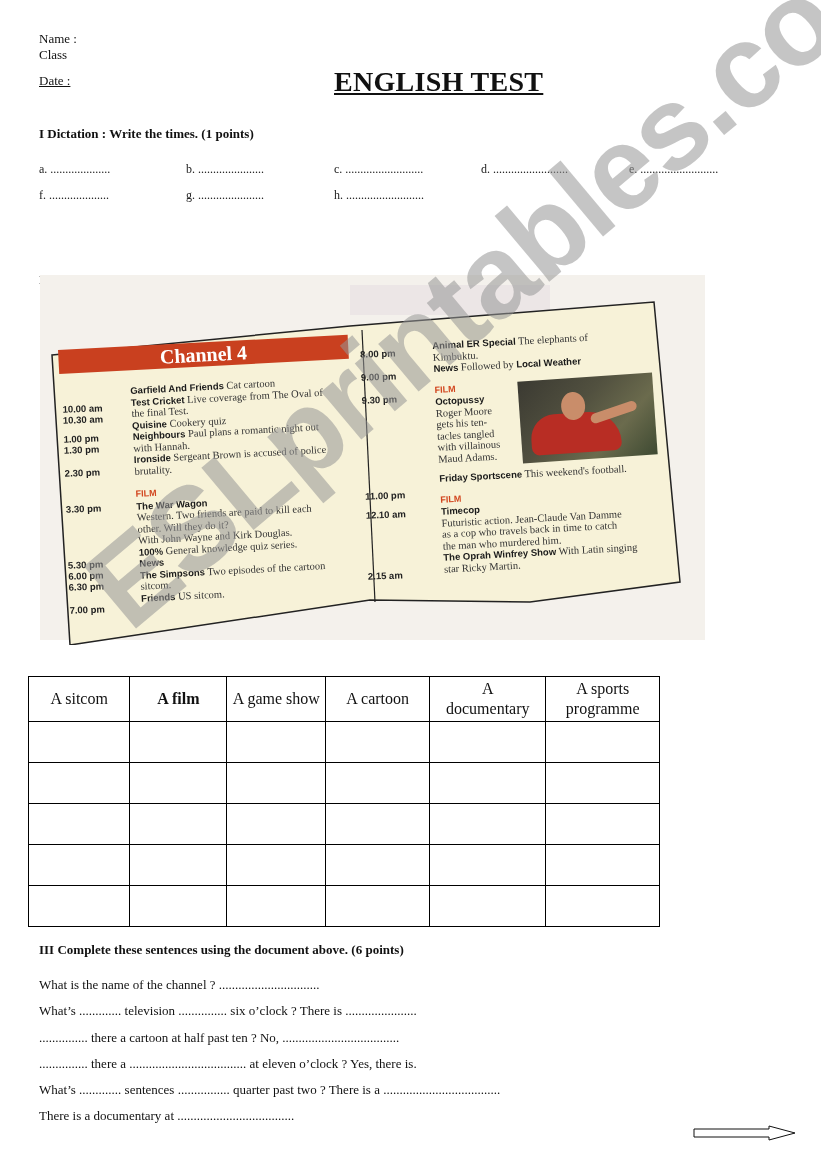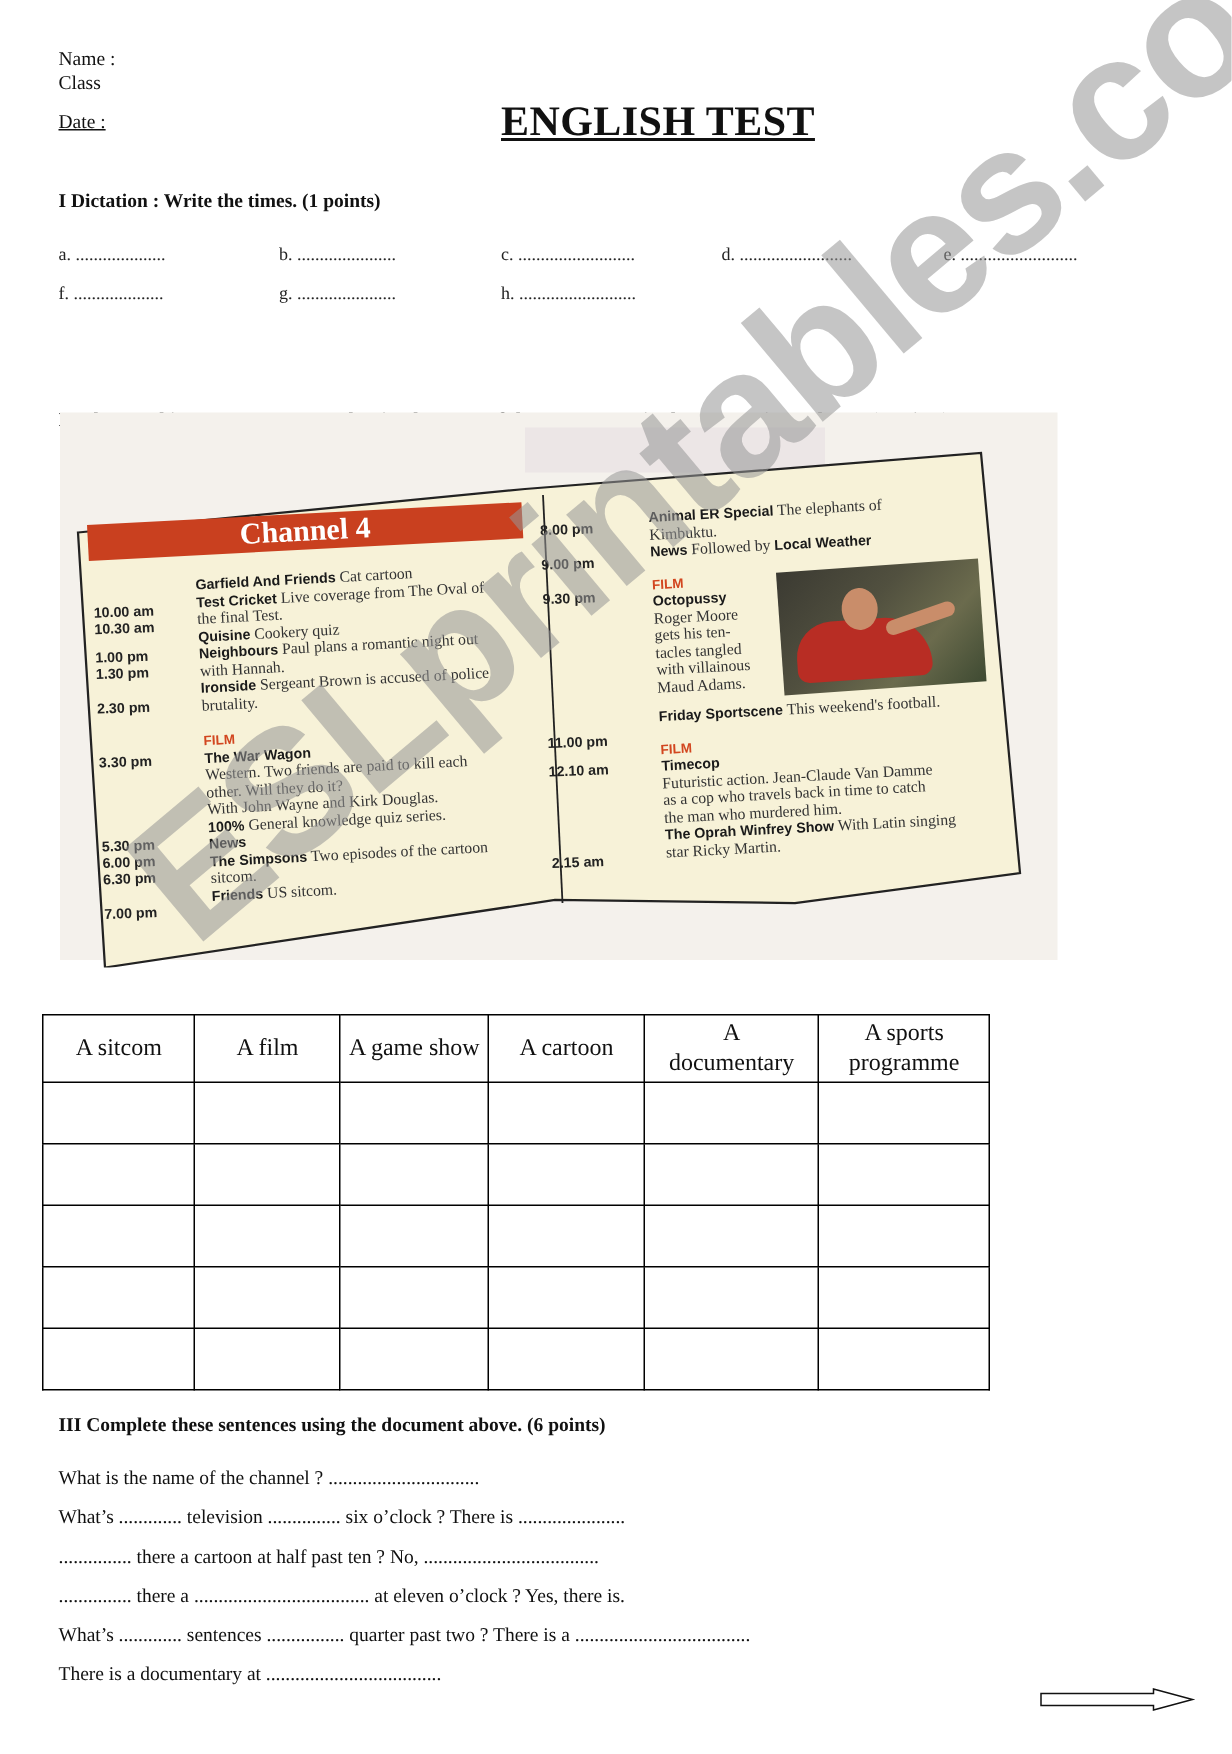--- a/index.html
+++ b/index.html
@@ -138,21 +138,21 @@
     <div class="figure"></div>
     <div class="head"></div>
     <div class="arm"></div>
   </div>
 </div>
 
 <table class="grid">
   <thead>
     <tr>
       <th style="width:125px;">A sitcom</th>
-      <th style="width:125px;">A film</th>
+      <th style="width:125px;font-weight:bold;">A film</th>
       <th style="width:125px;">A game show</th>
       <th style="width:126px;">A cartoon</th>
       <th style="width:129px;"><span>A</span><br><span>documentary</span></th>
       <th style="width:129px;"><span>A sports</span><br><span>programme</span></th>
     </tr>
   </thead>
   <tbody>
     <tr>
         <td></td>
         <td></td>

